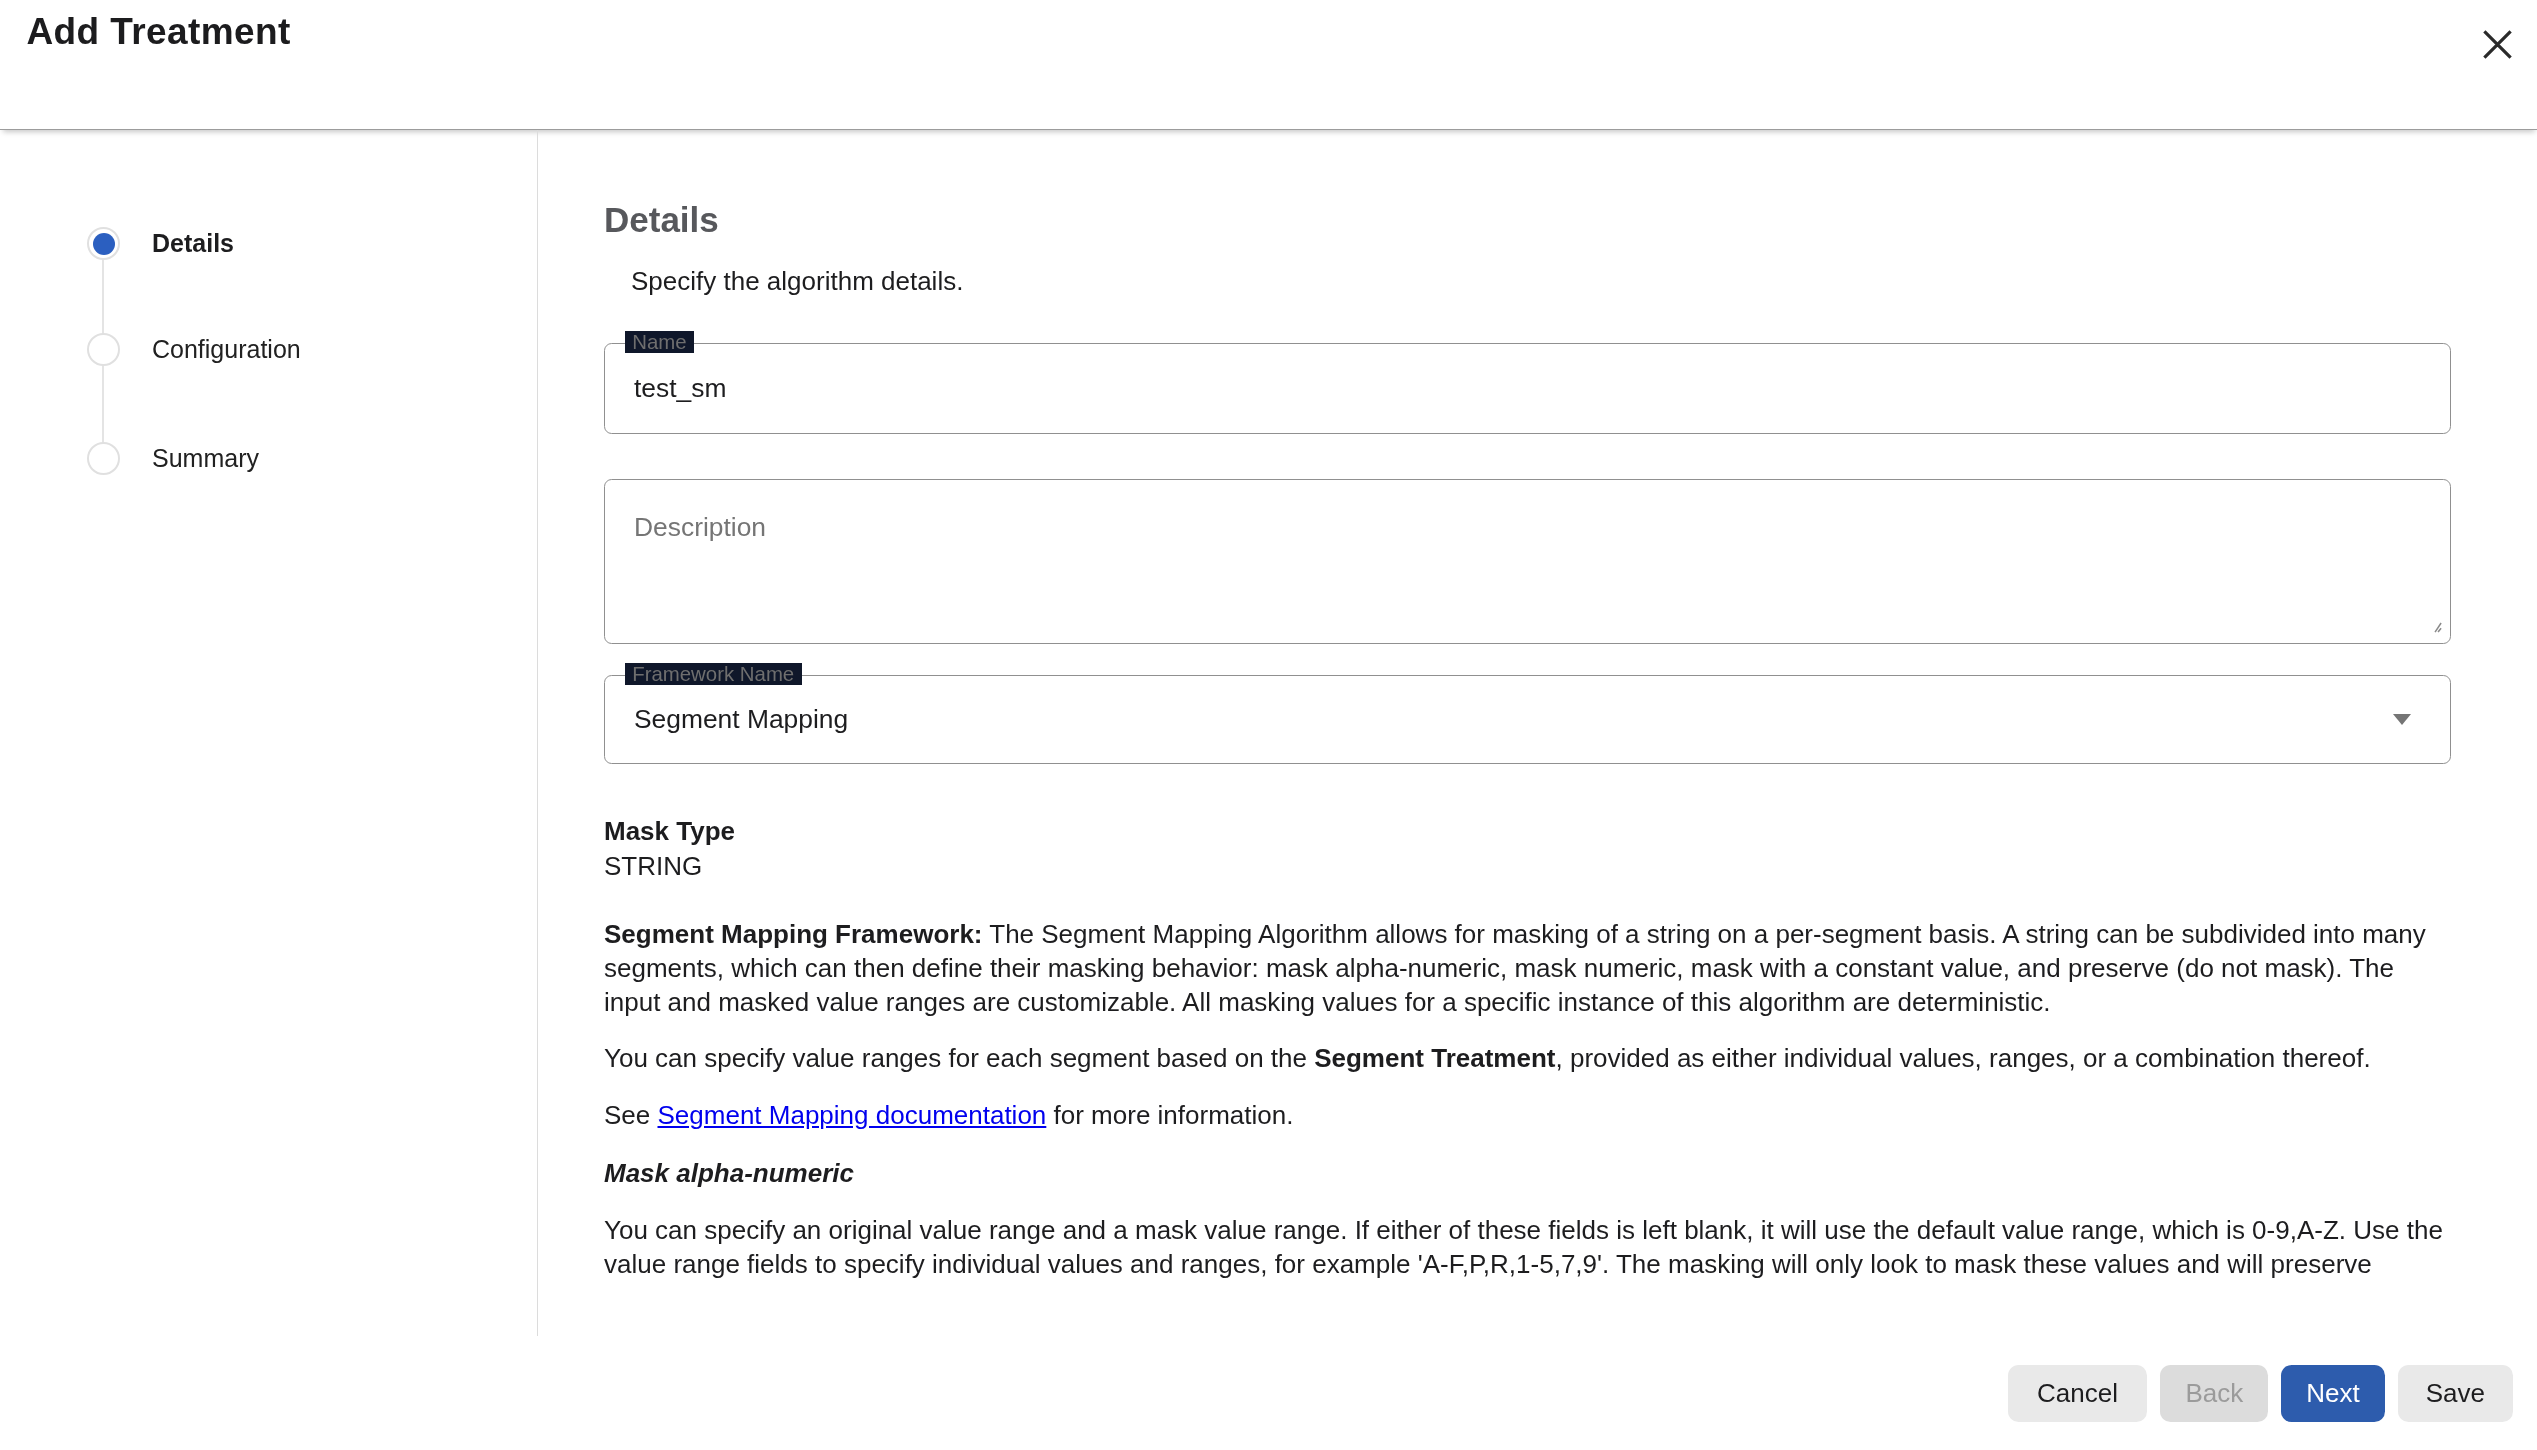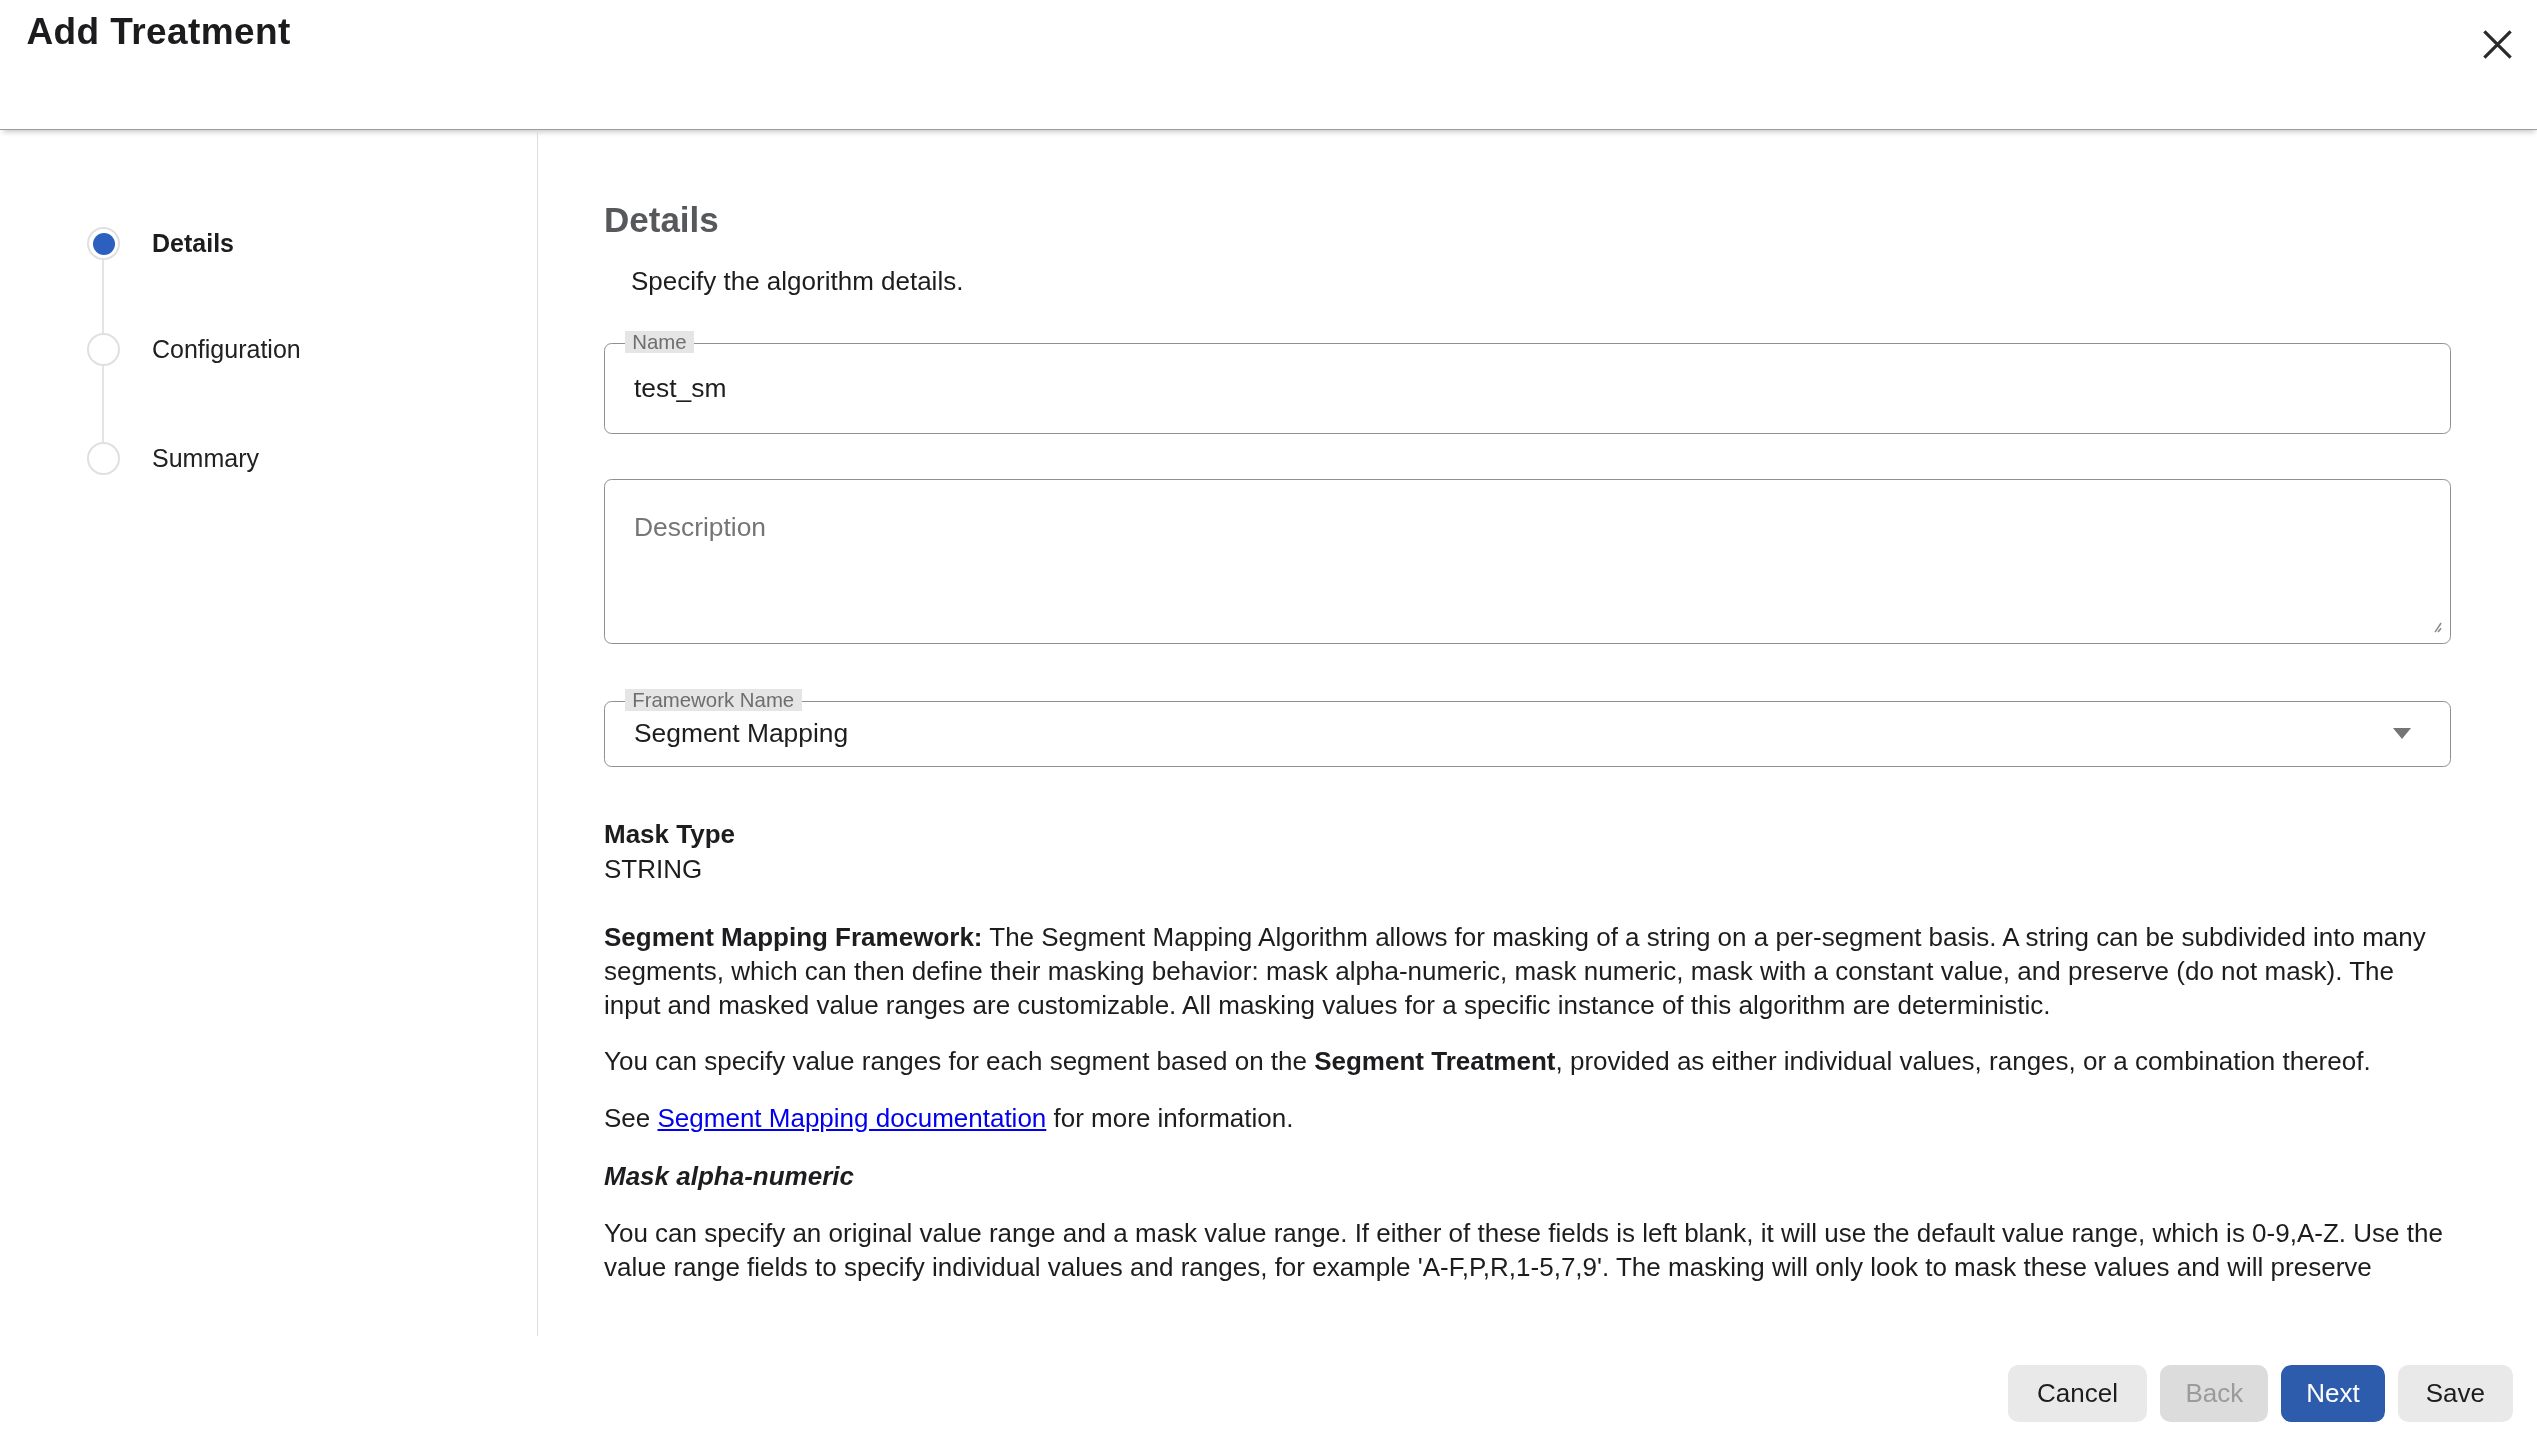--- a/index.html
+++ b/index.html
@@ -50,36 +50,36 @@
   .step-label { margin-left:32px; font-size:25px; color:#212121; }
   .step-item.active .step-label { font-weight:700; color:#1d1d1f; }
   
   .form-pane { position:relative; flex:1 1 auto; padding:0 87px 0 66px; overflow:hidden; }
   .form-heading { margin-top:69px; font-size:35px; line-height:42px; font-weight:700; color:#57585c; }
   .form-subheading { margin-top:22.7px; font-size:26px; line-height:34px; color:#1d1d1f;margin-left:27px; }
   .field {
     position:relative; border:1.5px solid #909090; border-radius:7.6px; background:#fff;
   }
   .field-label {
-    position:absolute; top:-13px; left:19.6px; background:#e5e5e5; padding:0 7.6px;
+    position:absolute; top:-13px; left:19.6px; background:#0f172a; padding:0 7.6px;
     font-size:20.4px; color:#6e6e6e; line-height:22.7px;text-align:center;
   }
   .name-field { margin-top:45px; height:91px; }
   .name-field input {
     width:100%; height:100%; border:none; outline:none; background:transparent;
     font-family:inherit; font-size:26.4px; color:#1d1d1f; padding:0 29px;
   }
   .desc-field { margin-top:45px; height:165px; }
   .desc-field textarea {
     width:100%; height:100%; border:none; outline:none; background:transparent; resize:none;
     font-family:inherit; font-size:26.4px; color:#1d1d1f; padding:32px 29px;
   }
   .desc-field textarea::placeholder { color:#757575; opacity:1; }
   .resize-handle { position:absolute; right:7.6px; bottom:6px; cursor:nwse-resize; }
-  .fw-field { margin-top:57px; height:66px; display:flex; align-items:center; cursor:pointer; }
+  .fw-field { margin-top:31px; height:89px; display:flex; align-items:center; cursor:pointer; }
   .fw-value { font-size:26.4px; color:#1d1d1f; padding-left:29px; flex:1 1 auto; }
   .fw-caret {
     width:0; height:0; margin-right:39px;
     border-left:9px solid transparent; border-right:9px solid transparent;
     border-top:11.3px solid #757575;
   }
   .mask-type { margin-top:50px; font-size:26px; line-height:35px; }
   .mask-type .mt-label { font-weight:700; }
   .para { margin-top:33px; font-size:26px; line-height:34px; color:#1d1d1f; }
   .para.tight { margin-top:22.7px; }

